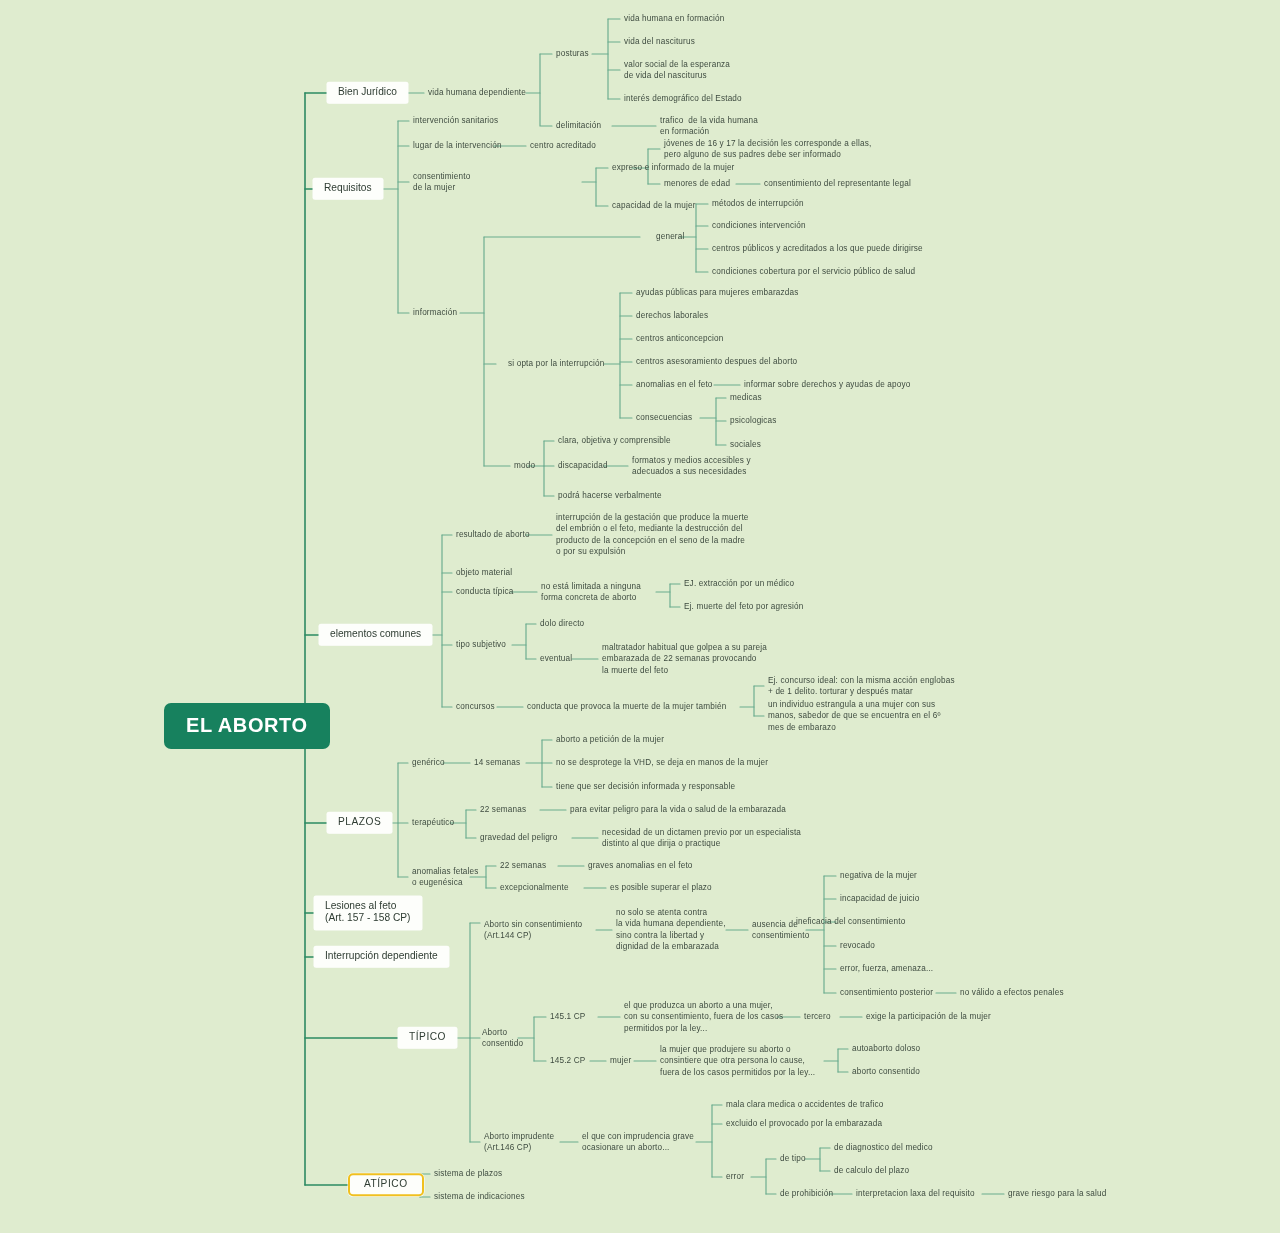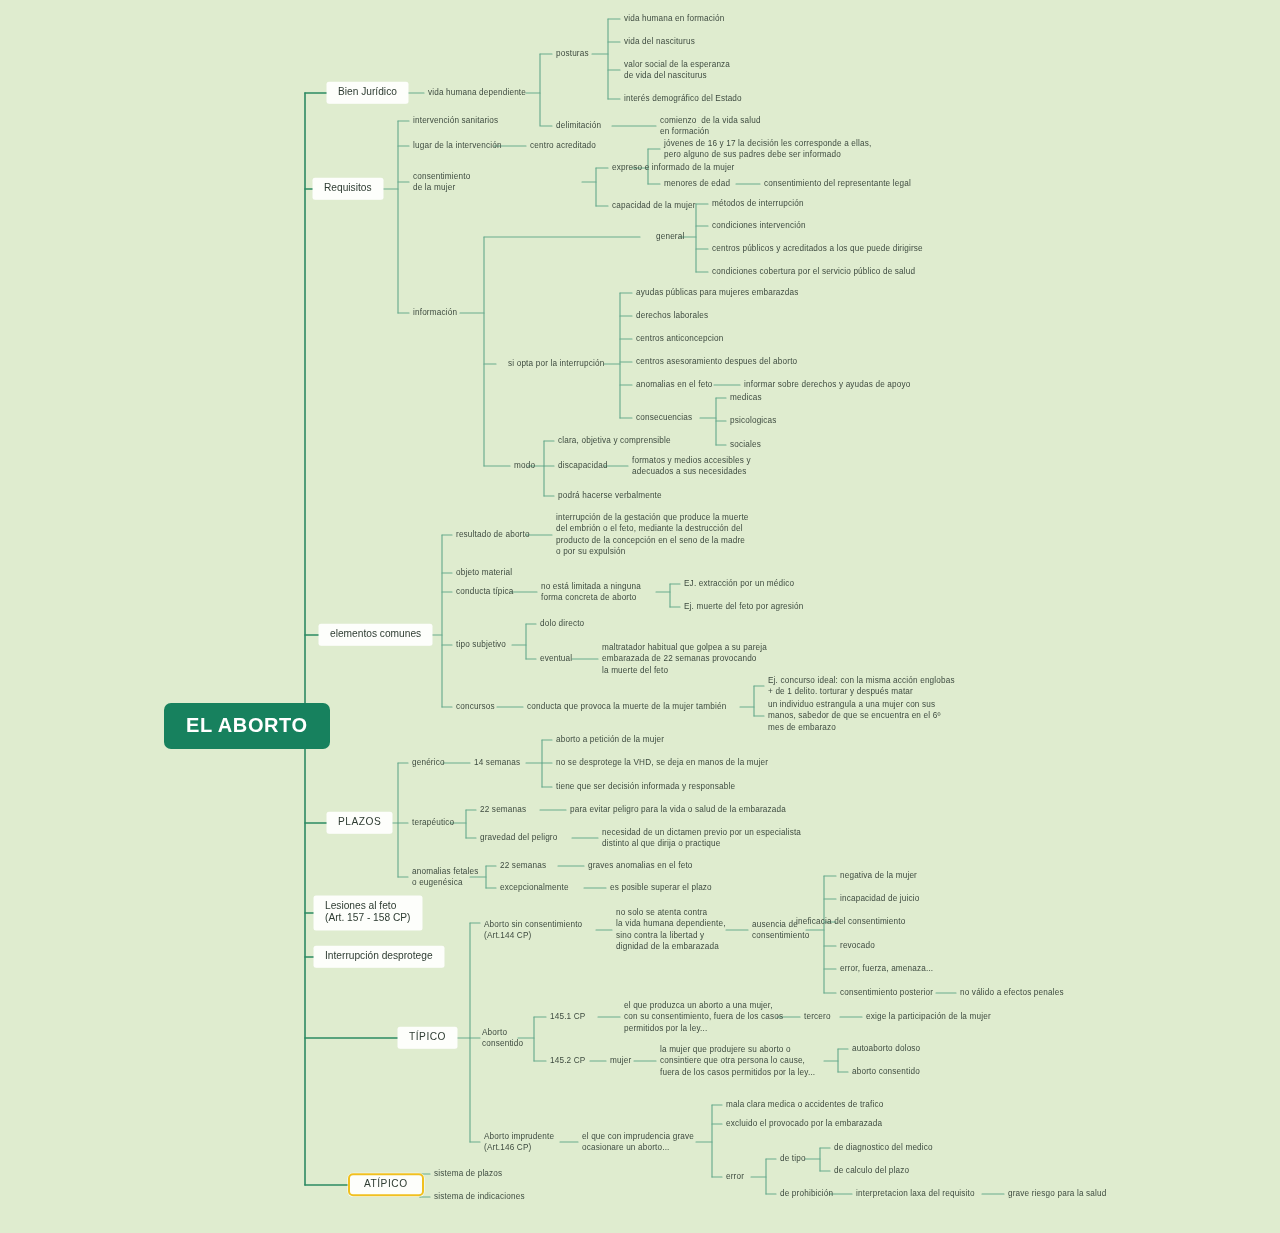--- a/index.html
+++ b/index.html
@@ -278,33 +278,33 @@
   </svg>
 
   <div id="root" style="left:164px; top:726px;">EL ABORTO</div>
 
   <div class="node" style="left:327px; top:93px;">Bien Jurídico</div>
   <div class="node" style="left:313px; top:189px;">Requisitos</div>
   <div class="node" style="left:319px; top:635px;">elementos comunes</div>
   <div class="node plazos" style="left:327px; top:823px;">PLAZOS</div>
   <div class="node" style="left:314px; top:913px;">Lesiones al feto
 (Art. 157 - 158 CP)</div>
-  <div class="node" style="left:314px; top:957px;">Interrupción desprotege</div>
+  <div class="node" style="left:314px; top:957px;">Interrupción dependiente</div>
   <div class="node tipico" style="left:398px; top:1038px;">TÍPICO</div>
   <div class="node atipico" style="left:348px; top:1185px;">ATÍPICO</div>
 
   <div class="leaf" style="left:428px; top:93px;">vida humana dependiente</div>
   <div class="leaf" style="left:556px; top:54px;">posturas</div>
   <div class="leaf" style="left:624px; top:19px;">vida humana en formación</div>
   <div class="leaf" style="left:624px; top:42px;">vida del nasciturus</div>
   <div class="leaf" style="left:624px; top:70px;">valor social de la esperanza
 de vida del nasciturus</div>
   <div class="leaf" style="left:624px; top:99px;">interés demográfico del Estado</div>
   <div class="leaf" style="left:556px; top:126px;">delimitación</div>
-  <div class="leaf" style="left:660px; top:126px;">comienzo  de la vida salud
+  <div class="leaf" style="left:660px; top:126px;">trafico  de la vida humana
 en formación</div>
 
   <div class="leaf" style="left:413px; top:121px;">intervención sanitarios</div>
   <div class="leaf" style="left:413px; top:146px;">lugar de la intervención</div>
   <div class="leaf" style="left:530px; top:146px;">centro acreditado</div>
   <div class="leaf" style="left:413px; top:182px;">consentimiento
 de la mujer</div>
   <div class="leaf" style="left:612px; top:168px;">expreso e informado de la mujer</div>
   <div class="leaf" style="left:664px; top:149px;">jóvenes de 16 y 17 la decisión les corresponde a ellas,
 pero alguno de sus padres debe ser informado</div>

